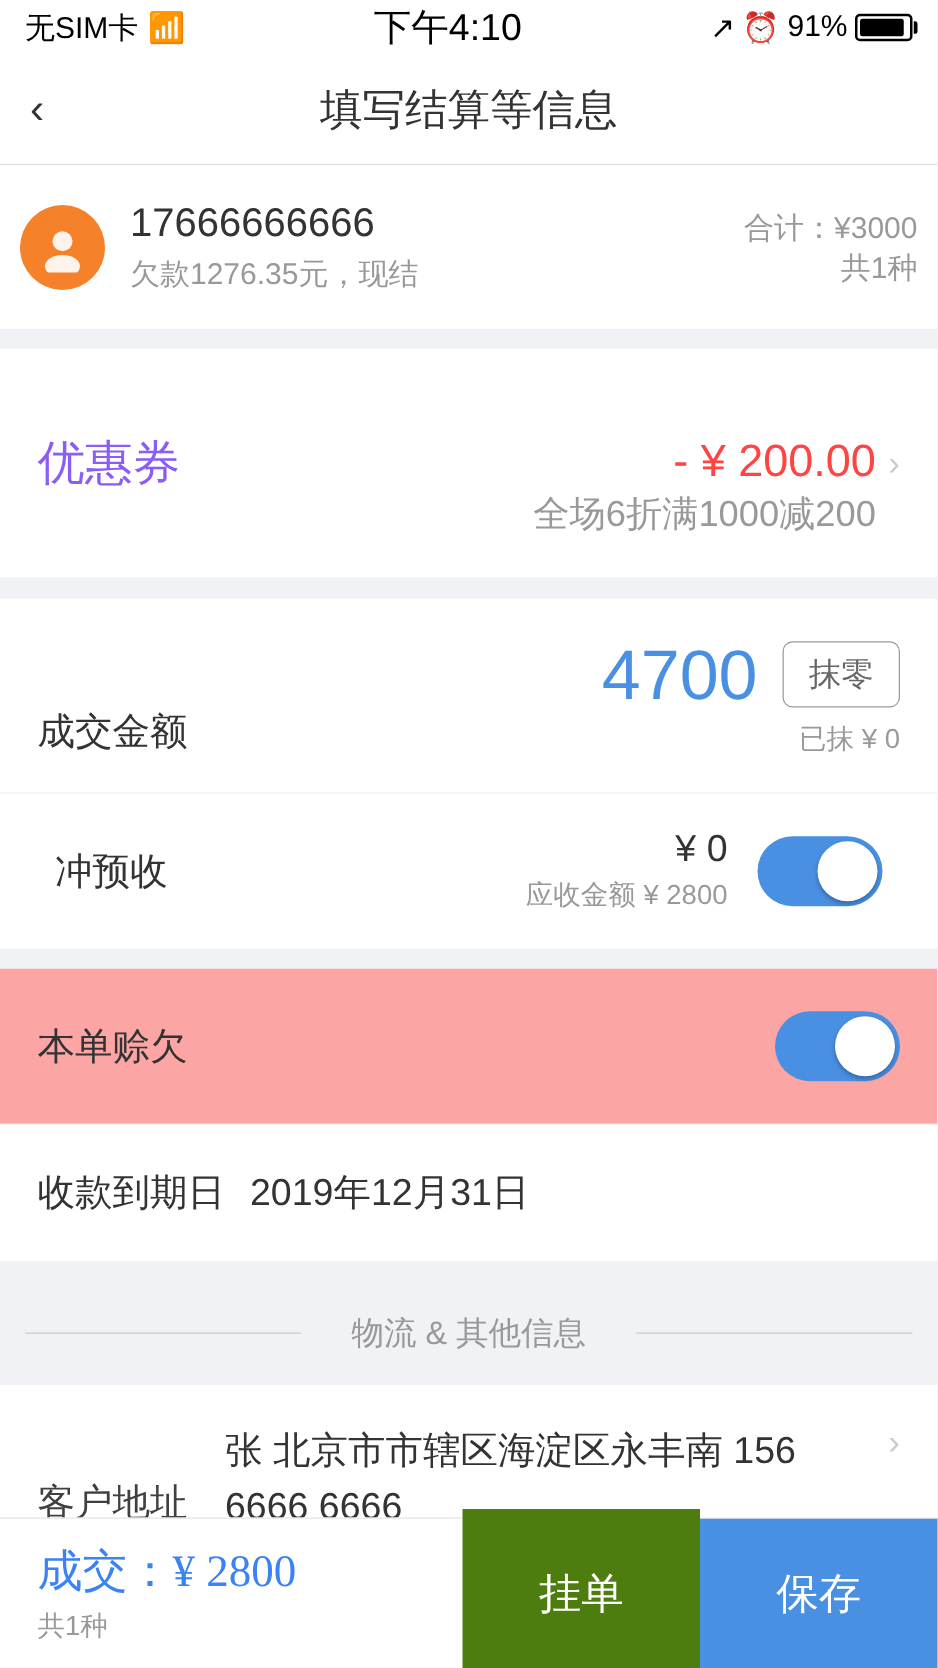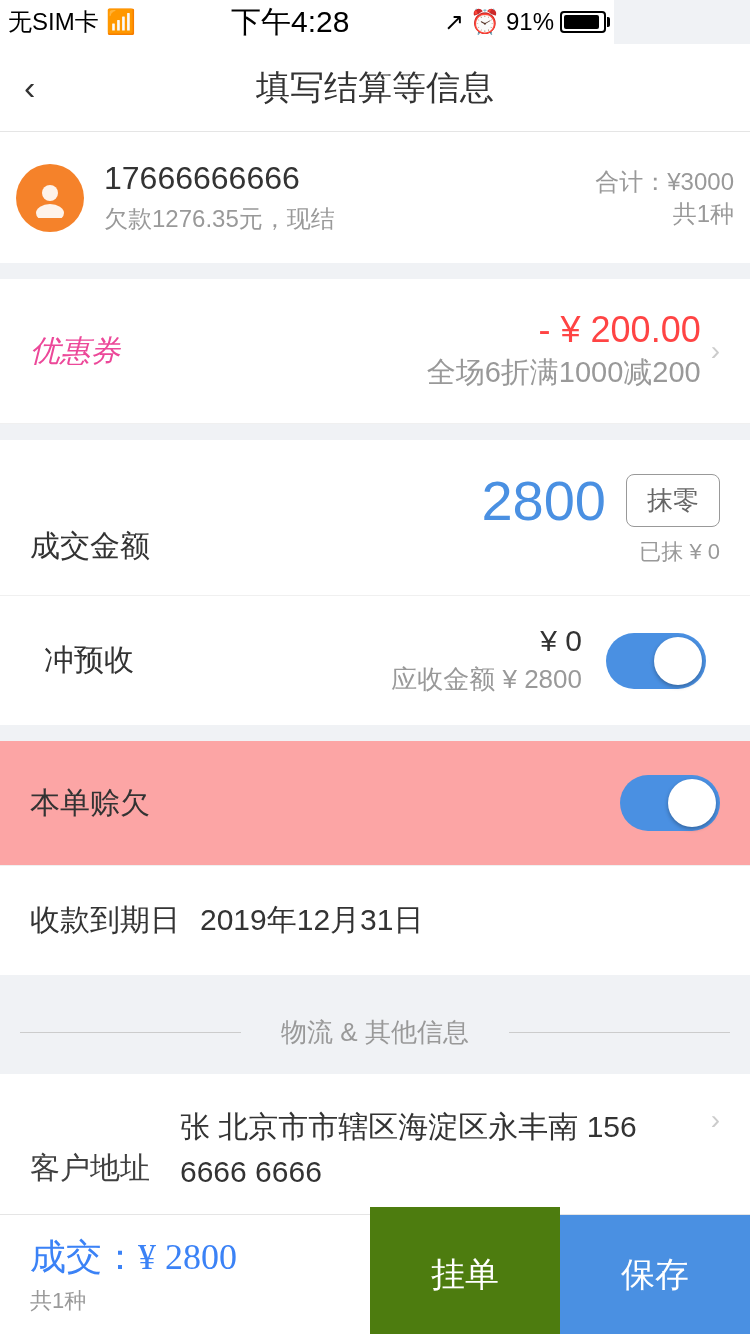--- a/index.html
+++ b/index.html
@@ -9,27 +9,27 @@
       min-height: 1334px;
       font-family: -apple-system, "PingFang SC", "Helvetica Neue", sans-serif;
       background: #f0f2f5;
       font-size: 28px;
       color: #333;
       position: relative;
     }
 
     
     .status-bar {
-      width: 614px;
+      width: 750px;
       height: 44px;
       background: #fff;
       display: flex;
       align-items: center;
       justify-content: space-between;
-      padding: 0 8px;
+      padding: 0 20px;
       font-size: 24px;
       color: #000;
     }
     .status-left { display: flex; align-items: center; gap: 8px; }
     .status-center { font-size: 30px; font-weight: 500; }
     .status-right { display: flex; align-items: center; gap: 6px; font-size: 24px; }
     .battery-icon {
       width: 46px; height: 22px; border: 2px solid #000; border-radius: 4px;
       position: relative; display: inline-flex; align-items: center; padding: 2px;
     }
@@ -90,22 +90,22 @@
 
     
     .section-row {
       background: #fff;
       padding: 30px;
       display: flex;
       align-items: center;
       justify-content: space-between;
       border-bottom: 1px solid #f0f0f0;
     }
-    .section-row .label { font-size: 30px; color: #ec4899; font-style: italic; }
-    .coupon-value { color: #ff4444 !important; font-size: 36px !important; font-weight: 500; }
+    .section-row .label { font-size: 38px; color: #8b5cf6; }
+    .coupon-value { color: #ff4444 !important; font-size: 36px !important; font-weight: 500; margin-top: 39px; }
     .coupon-sub { font-size: 29px; color: #999; margin-top: 2px; }
     .chevron-right {
       color: #ccc; font-size: 28px; margin-left: 10px;
     }
 
     
     .gray-divider { height: 16px; background: #f0f2f5; }
 
     
     .amount-section {
@@ -137,21 +137,21 @@
     .prepay-row {
       padding: 28px 44px;
       background: #fff;
       display: flex;
       align-items: center;
       justify-content: space-between;
     }
     .prepay-label { font-size: 30px; color: #333; }
     .prepay-right { text-align: right; }
     .prepay-amount { font-size: 30px; color: #333; }
-    .prepay-sub { font-size: 26px; color: #999; margin-top: 4px; }
+    .prepay-sub { font-size: 22px; color: #999; margin-top: 4px; }
 
     
     .toggle {
       width: 100px; height: 56px; border-radius: 28px;
       background: #4a90e2;
       position: relative; cursor: pointer;
       flex-shrink: 0;
     }
     .toggle-knob {
       width: 48px; height: 48px; border-radius: 50%;
@@ -245,21 +245,21 @@
     }
   </style>
 </head>
 <body>
 
 <div class="status-bar">
   <div class="status-left">
     <span>无SIM卡</span>
     <span>📶</span>
   </div>
-  <div class="status-center">下午4:28</div>
+  <div class="status-center">下午4:10</div>
   <div class="status-right">
     <span>↗</span>
     <span>⏰</span>
     <span>91%</span>
     <div class="battery-icon">
       <div class="battery-fill"></div>
     </div>
   </div>
 </div>
 
@@ -302,21 +302,21 @@
     </div>
   </div>
 
   <div class="gray-divider"></div>
 
   <div class="amount-section">
     <div class="amount-row">
       <span class="amount-label">成交金额</span>
       <div style="display:flex;flex-direction:column;align-items:flex-end;">
         <div class="amount-right">
-          <span class="amount-number">2800</span>
+          <span class="amount-number">4700</span>
           <button class="round-btn">抹零</button>
         </div>
         <div class="amount-sub">已抹  ¥ 0</div>
       </div>
     </div>
 
     <div class="prepay-row">
       <span class="prepay-label">冲预收</span>
       <div style="display:flex;align-items:center;gap:24px;">
         <div class="prepay-right">

